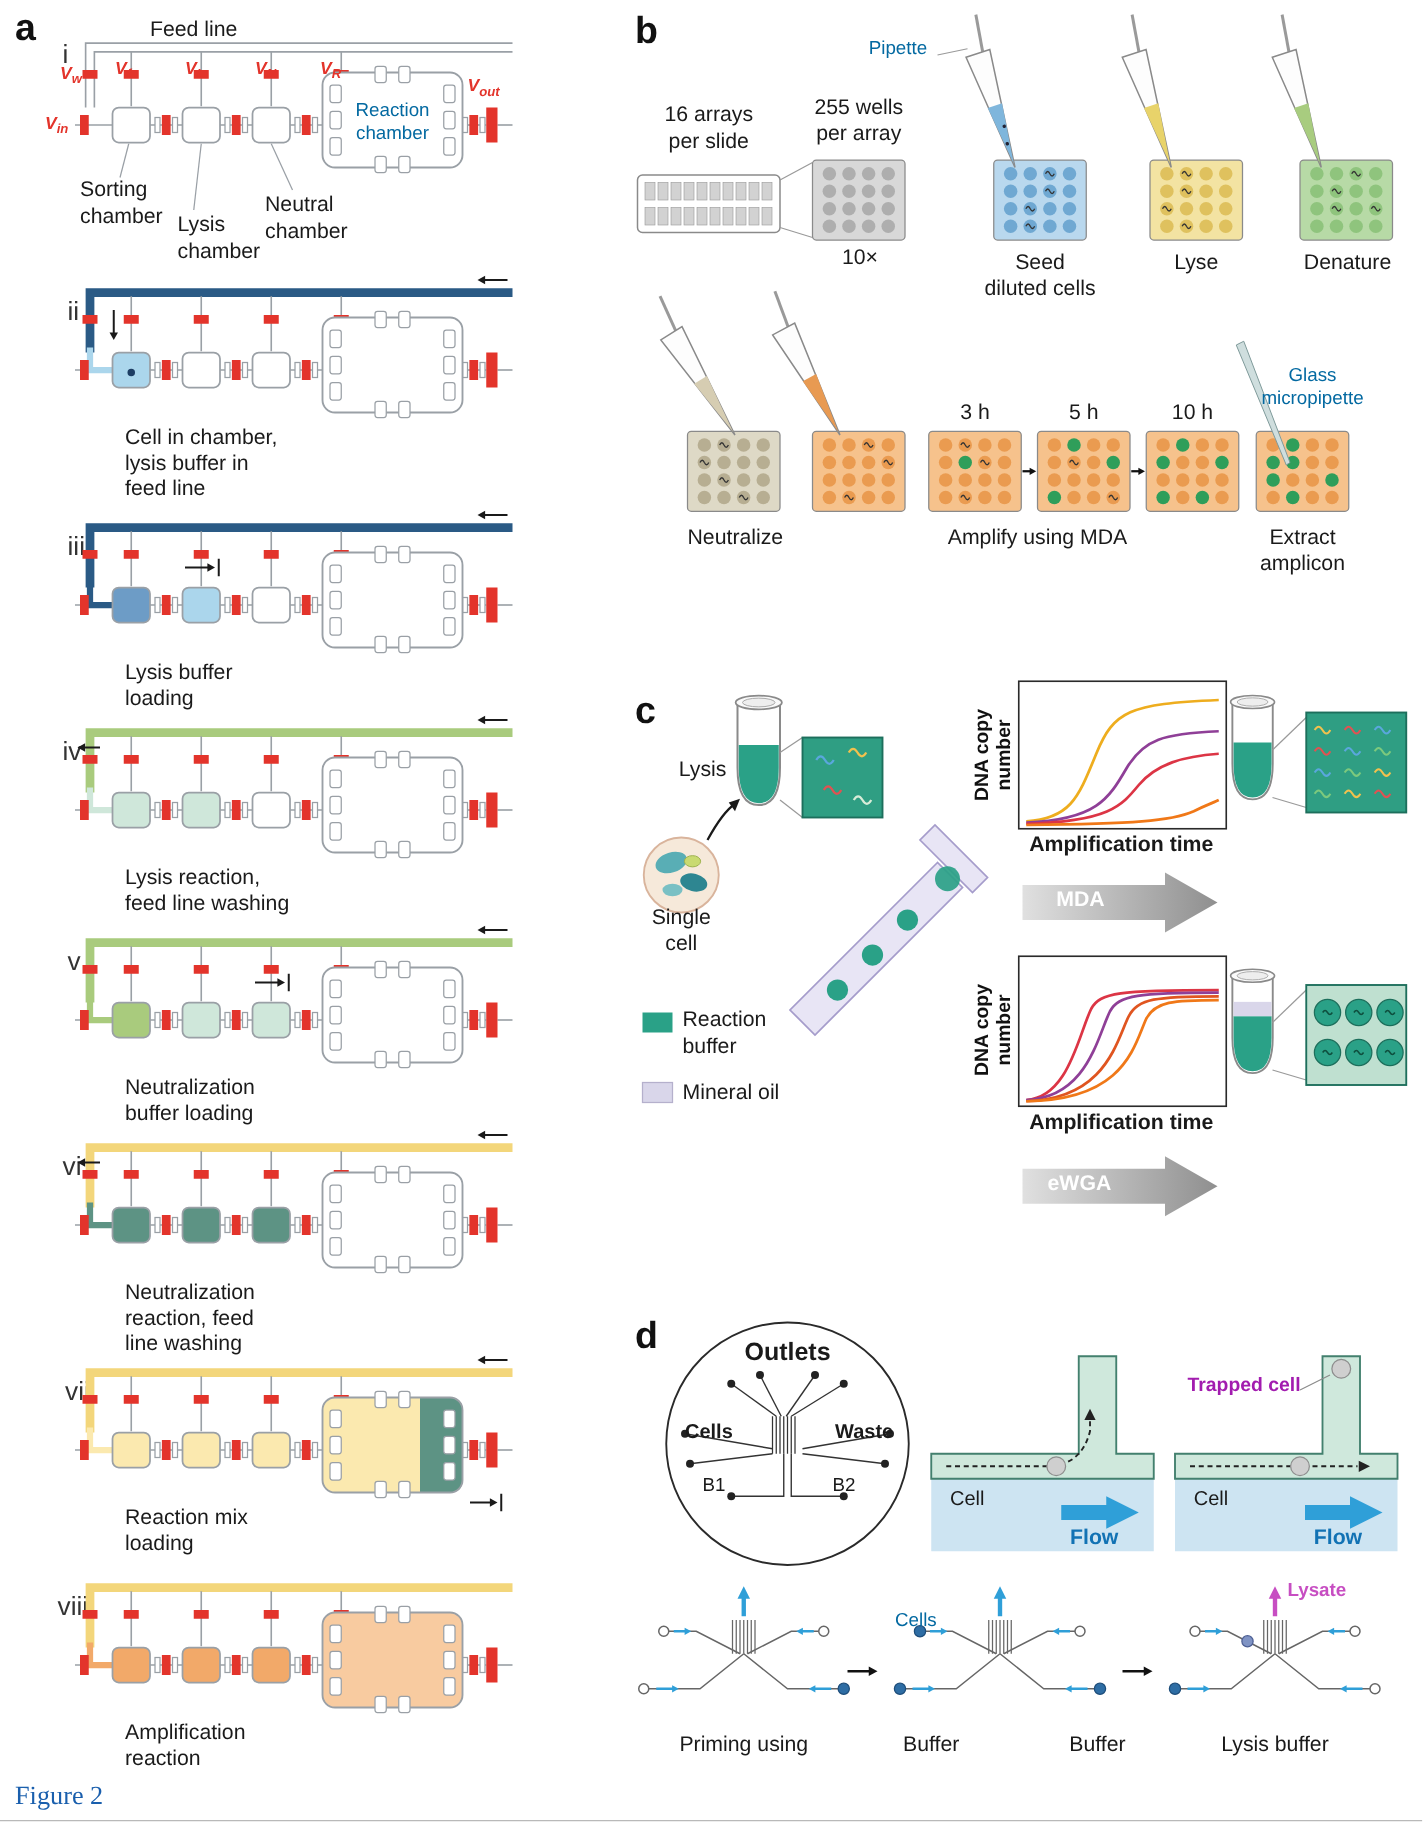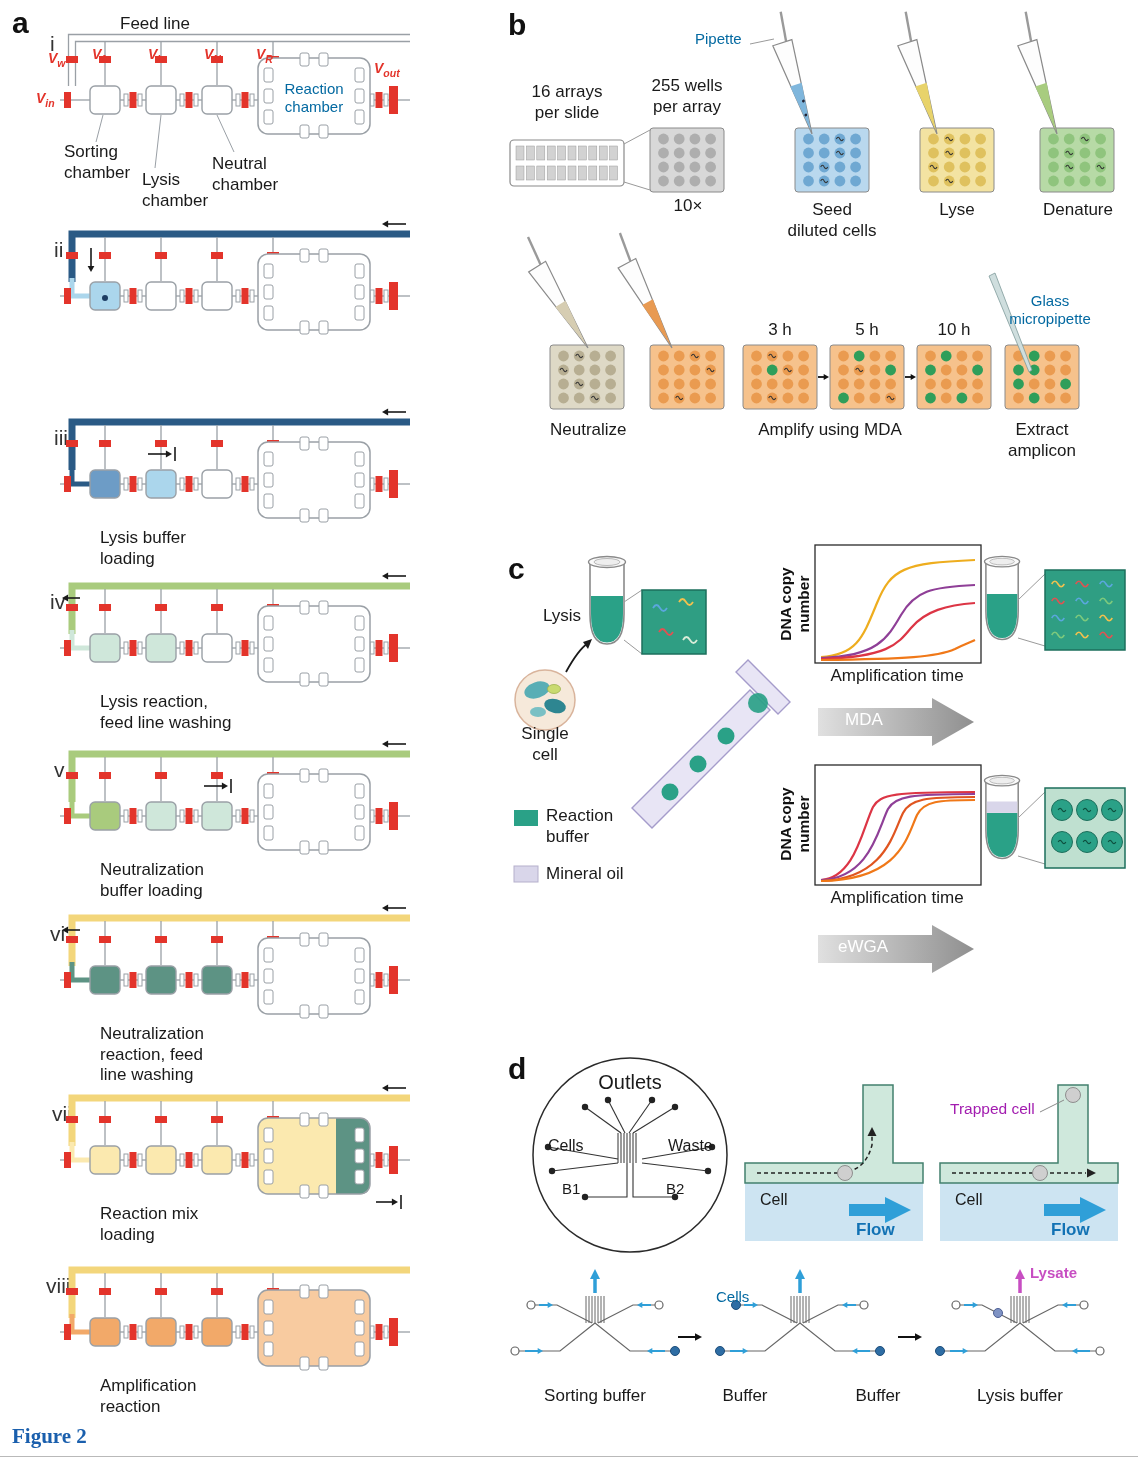--- a/index.html
+++ b/index.html
@@ -2,30 +2,30 @@
 <html style="--valve-red: #e3342b; --chip-outline: #9aa0a6; --dark-blue: #2a5a85; --med-blue: #6d9cc6; --light-blue: #abd6ec; --feed-green: #a9cb7d; --pale-teal: #cfe7da; --teal: #5d9384; --feed-yellow: #f3d67b; --pale-yellow: #fbe9af; --orange: #f2a969; --pale-orange: #f8cba0; --array-blue-bg: #b9d8ee; --array-blue-well: #6fa8d2; --array-yellow-bg: #f3e3a2; --array-yellow-well: #dfc15e; --array-green-bg: #b7daa6; --array-green-well: #8fc47d; --array-beige-bg: #ded9c6; --array-beige-well: #b7ae92; --array-orange-bg: #f6c28c; --array-orange-well: #ea9b50; --array-gray-bg: #d8d8d8; --array-gray-well: #aeaeae; --amplicon-green: #2f9e5a; --pipette-blue: #7fb6dc; --pipette-yellow: #e8d36a; --pipette-green: #a8cc7f; --pipette-beige: #d6cdb2; --pipette-orange: #e89a52; --tube-green: #2aa187; --mineral-oil: #d9d6ea; --curve-yellow: #eead1e; --curve-purple: #8f3f97; --curve-red: #dc3545; --curve-red-orange: #e05520; --curve-orange: #f07818; --flow-blue: #2f9fd8; --flow-text: #1272b4; --pale-blue-bg: #cde4f2; --channel-green: #cfe8dc; --channel-green-stroke: #43806e; --lysate-magenta: #c74ec2; --figure-blue: #1a5fad;"><head>
 <meta charset="utf-8">
 <style>
 *{margin:0;padding:0;box-sizing:border-box}
 body{font-family:"Liberation Sans",sans-serif;background:#fff}
 .fig{position:relative;width:1138px;height:1463px;background:#fff;overflow:hidden}
 .t{position:absolute;font-size:17px;line-height:1.22;color:#1a1a1a;white-space:pre-line}
 .small{font-size:15px}
 .c{text-align:center}
 .g{color:#0369a1}
-.b{font-weight:normal}
+.b{font-weight:bold}
 .pl{position:absolute;font-size:30px;font-weight:bold;color:#111}
 .rn{position:absolute;font-size:21px;color:#333}
 .vlab{position:absolute;font-size:14px;color:var(--valve-red);font-style:italic;font-weight:bold}
 .vlab sub{font-size:10.5px}
 .ylab{position:absolute;font-weight:bold;font-size:15.5px;text-align:center;white-space:pre-line;transform:rotate(-90deg);line-height:1.15;color:#111}
 .white{color:#fff}
 .flowt{color:var(--flow-text);font-weight:bold}
 .magt{color:var(--lysate-magenta);font-weight:bold}
-.figlab{position:absolute;font-family:"Liberation Serif",serif;font-weight:bold;font-size:21px;color:var(--figure-blue)}
+.figlab{position:absolute;font-family:"Liberation Serif",serif;font-weight:normal;font-size:21px;color:var(--figure-blue)}
 .rule{position:absolute;left:0;width:1138px;height:1px;background:#b9b9b9}
 svg{position:absolute;overflow:visible}
 </style>
 </head>
 <body>
 
 <div class="fig">
 
   <div class="pl" style="left:12px;top:6px">a</div>
   <div class="t" style="left:120px;top:14px">Feed line</div>
@@ -144,20 +144,23 @@
       <rect x="242" y="23" width="9" height="13" rx="2" fill="#fff" stroke="#9aa0a6" stroke-width="1"></rect>
       <rect x="242" y="95" width="9" height="13" rx="2" fill="#fff" stroke="#9aa0a6" stroke-width="1"></rect>
       <rect x="261" y="23" width="9" height="13" rx="2" fill="#fff" stroke="#9aa0a6" stroke-width="1"></rect>
       <rect x="261" y="95" width="9" height="13" rx="2" fill="#fff" stroke="#9aa0a6" stroke-width="1"></rect>
       <rect x="331" y="56" width="9" height="28" fill="#e3342b"></rect>
       <line x1="348" y1="-2" x2="328.2" y2="-2.0" stroke="#1a1a1a" stroke-width="1.6"></line>
       <polygon points="324,-2 330.1,-5.4 330.1,1.4" fill="#1a1a1a"></polygon>
       <line x1="33" y1="22" x2="33.0" y2="41.8" stroke="#1a1a1a" stroke-width="1.6"></line>
       <polygon points="33,46 29.6,39.9 36.4,39.9" fill="#1a1a1a"></polygon>
     </svg>
+  <div class="t" style="left:100px;top:340px">Cell in chamber,
+lysis buffer in
+feed line</div>
 
   <div class="rn" style="left:54px;top:426px">iii</div>
   <svg style="left:58px;top:414px" width="352" height="118" viewBox="0 0 352 118">
       <path d="M352 8 H14 V56" fill="none" stroke="#2a5a85" stroke-width="7"></path>
       <line x1="47" y1="11" x2="47" y2="55" stroke="#9aa0a6" stroke-width="1.3"></line>
       <rect x="41" y="26" width="12" height="7" fill="#e3342b"></rect>
       <line x1="103" y1="11" x2="103" y2="55" stroke="#9aa0a6" stroke-width="1.3"></line>
       <rect x="97" y="26" width="12" height="7" fill="#e3342b"></rect>
       <line x1="159" y1="11" x2="159" y2="55" stroke="#9aa0a6" stroke-width="1.3"></line>
       <rect x="153" y="26" width="12" height="7" fill="#e3342b"></rect>
@@ -1009,20 +1012,20 @@
   <div class="t small" style="left:666px;top:1180px">B2</div>
 
   <div class="t b" style="left:950px;top:1100px;font-size:15.5px;color:#a21caf">Trapped cell</div>
   <div class="t" style="left:760px;top:1190px;font-size:16px">Cell</div>
   <div class="t flowt" style="left:856px;top:1220px">Flow</div>
   <div class="t" style="left:955px;top:1190px;font-size:16px">Cell</div>
   <div class="t flowt" style="left:1051px;top:1220px">Flow</div>
 
   <div class="t small g" style="left:716px;top:1288px">Cells</div>
   <div class="t small magt" style="left:1030px;top:1264px">Lysate</div>
-  <div class="t c" style="left:518px;top:1386px;width:154px">Sorting buffer</div>
+  <div class="t c" style="left:518px;top:1386px;width:154px">Priming using</div>
   <div class="t c" style="left:705px;top:1386px;width:80px">Buffer</div>
   <div class="t c" style="left:838px;top:1386px;width:80px">Buffer</div>
   <div class="t c" style="left:950px;top:1386px;width:140px">Lysis buffer</div>
 
   <div class="figlab" style="left:12px;top:1424px">Figure 2</div>
   <div class="rule" style="top:1456px"></div>
 </div>
 
 </body></html>

